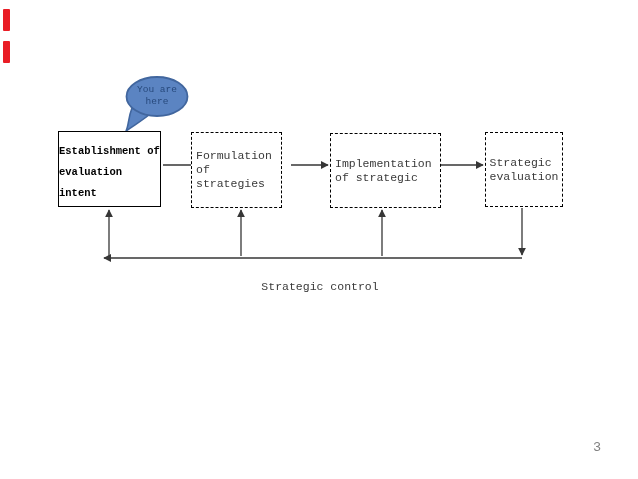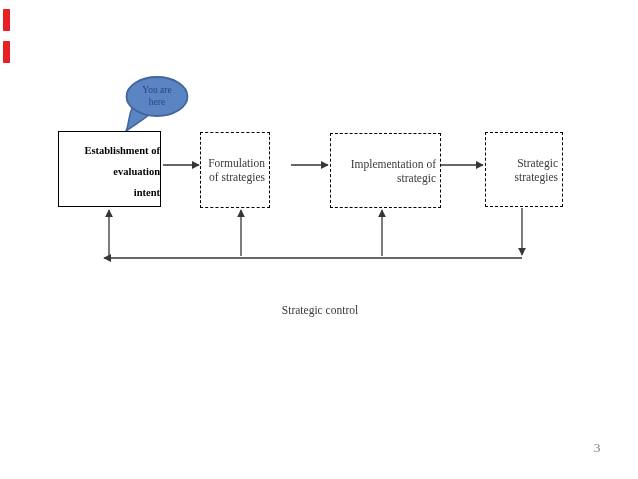--- a/index.html
+++ b/index.html
@@ -1,54 +1,54 @@
 <!DOCTYPE html>
 <html><head>
 <meta charset="utf-8">
 <style>
   html,body { margin:0; padding:0; background:#fff; }
   .slide {
     position:relative; width:638px; height:479px; background:#ffffff;
-    font-family:Liberation Serif, serif; overflow:hidden;
+    font-family:Liberation Mono, monospace; overflow:hidden;
   }
   .red-marker {
     position:absolute; left:3px; width:7px; height:22px;
     background:#e91d25; border-radius:1px;
   }
   .red-marker.top { top:9px; }
   .red-marker.bottom { top:41px; }
 
   .stage {
     position:absolute; background:#ffffff; box-sizing:border-box;
     display:flex; align-items:center; justify-content:center;
-    text-align:right; color:#3a3a3a; font-size:11.5px; line-height:14px;
+    text-align:left; color:#3a3a3a; font-size:11.5px; line-height:14px;
   }
   .stage.dashed { border:1px dashed #000000; }
   .stage.solid  {
     border:1.5px solid #000000; display:block; padding-top:13px;
     color:#000000; font-weight:bold; font-size:10.5px; line-height:12px;
   }
   .stage.solid .line { display:block; margin-bottom:9px; }
   .stage-establishment { left:58px;  top:131px; width:103px; height:76px; }
-  .stage-formulation   { left:200px; top:132px; width:70px;  height:76px; }
+  .stage-formulation   { left:191px; top:132px; width:91px;  height:76px; }
   .stage-implementation{ left:330px; top:133px; width:111px; height:75px; }
   .stage-evaluation    { left:485px; top:132px; width:78px;  height:75px; }
   .stage-label { padding:0 4px; }
 
   .arrows-layer { position:absolute; left:0; top:0; pointer-events:none; }
 
   .callout-bubble { position:absolute; left:108px; top:70px; pointer-events:none; }
   .callout-text {
     position:absolute; left:134px; top:84px; width:46px; text-align:center;
     font-size:9.5px; line-height:12px; color:#27497c;
   }
 
   .control-label {
     position:absolute; left:260px; top:280px; width:120px; text-align:center;
-    font-size:11.5px; color:#3a3a3a;margin-top:24px;
+    font-size:11.5px; color:#3a3a3a;
   }
   .page-number {
     position:absolute; left:590px; top:440px; width:14px; text-align:center;
     font-size:13.5px; color:#818181;
   }
 </style>
 </head>
 <body>
 
 <div class="slide">
@@ -88,20 +88,20 @@
 
   <div class="stage dashed stage-formulation">
     <span class="stage-label">Formulation of strategies</span>
   </div>
 
   <div class="stage dashed stage-implementation">
     <span class="stage-label">Implementation of strategic</span>
   </div>
 
   <div class="stage dashed stage-evaluation">
-    <span class="stage-label">Strategic strategies</span>
+    <span class="stage-label">Strategic evaluation</span>
   </div>
 
   <div class="control-label">Strategic control</div>
 
   <div class="page-number">3</div>
 
 </div>
 
 </body></html>

